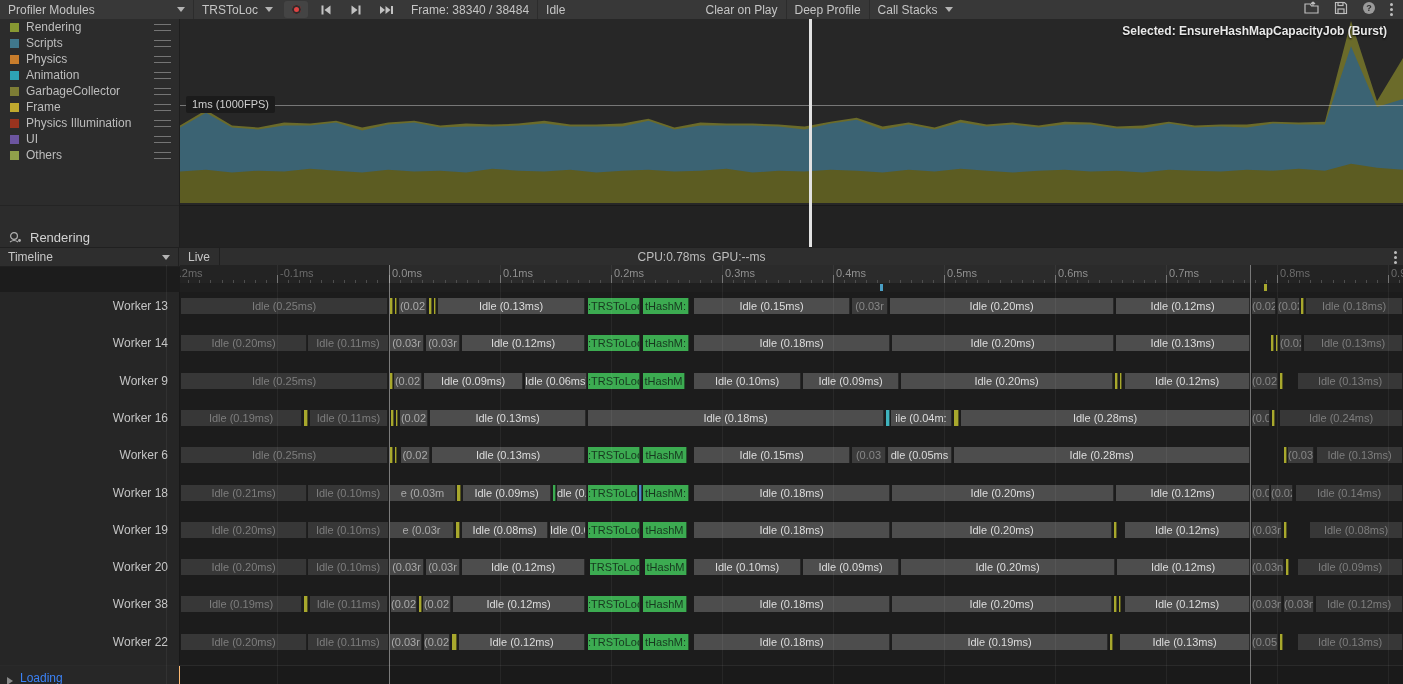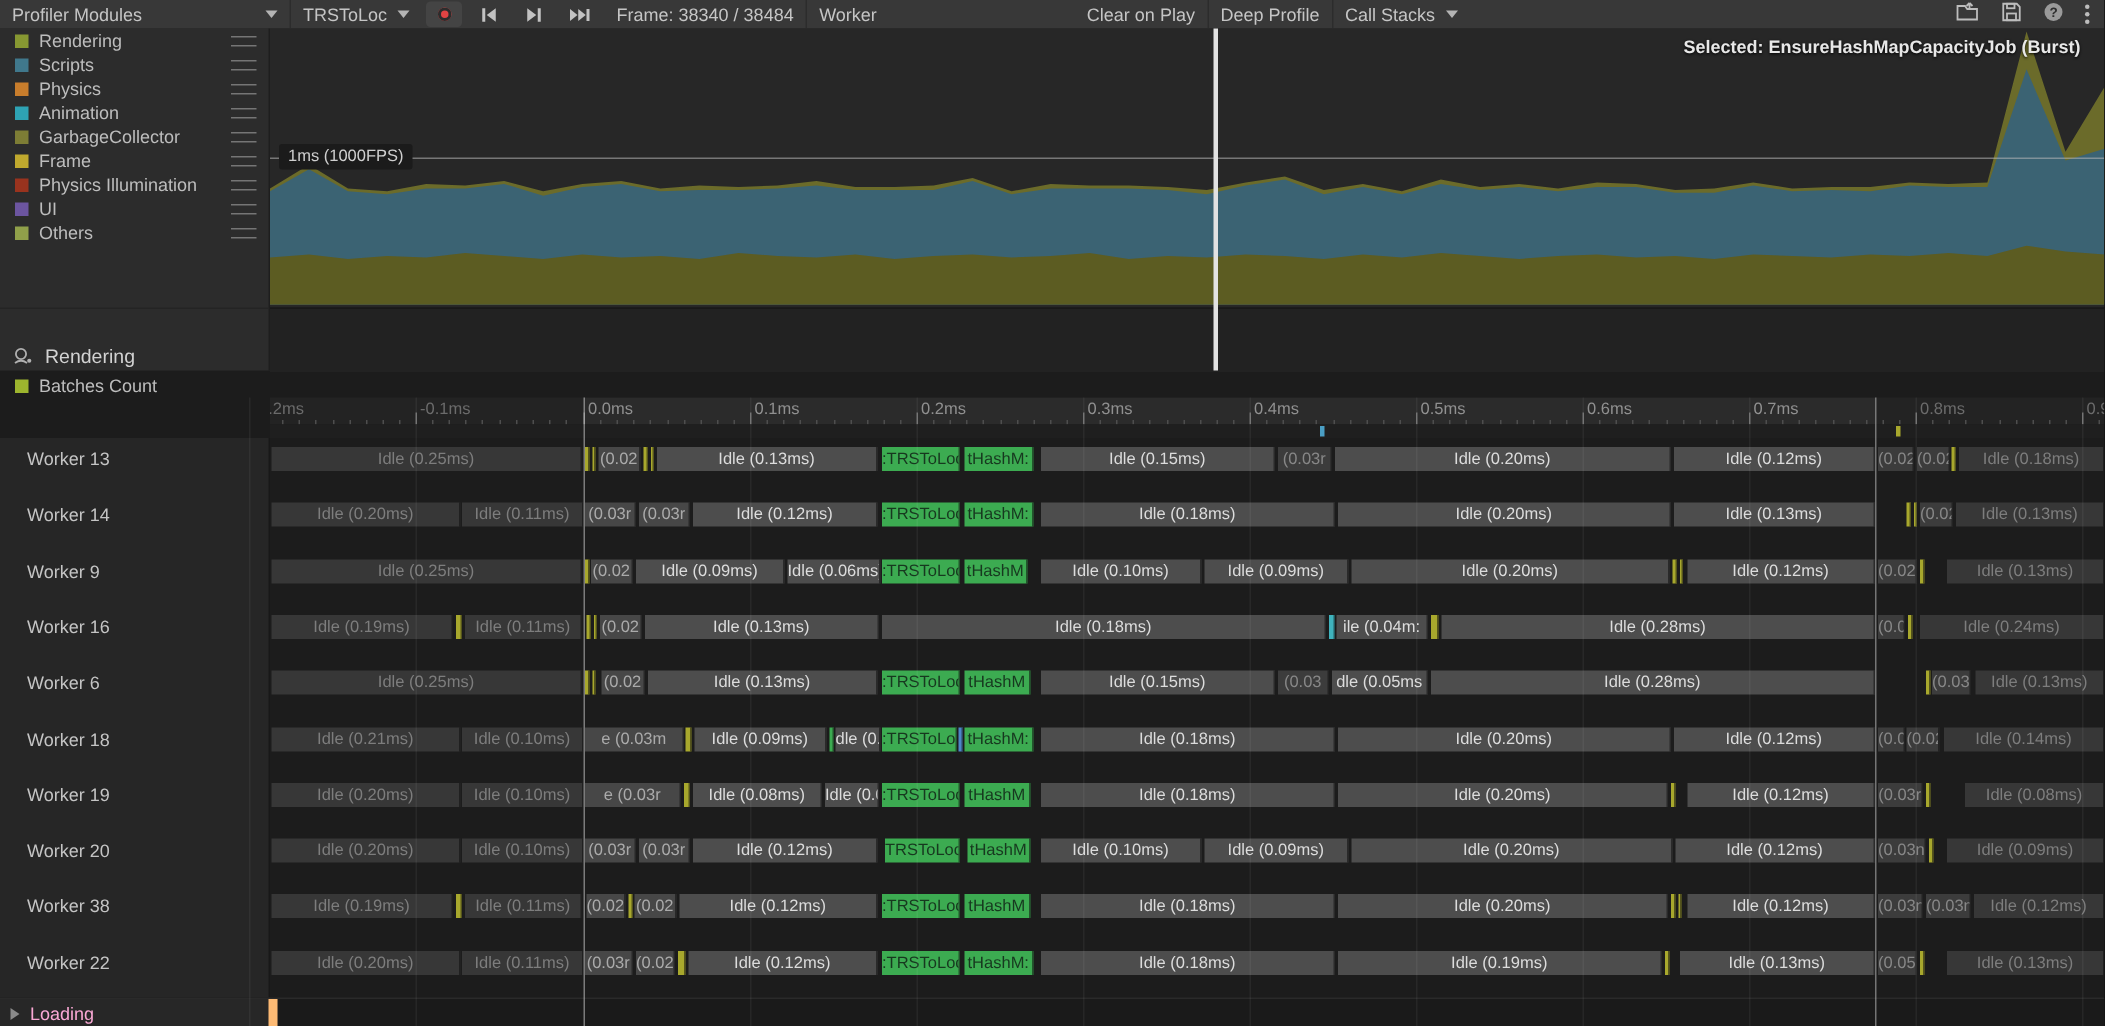--- a/index.html
+++ b/index.html
@@ -51,41 +51,41 @@
   #ruler{position:absolute;left:180px;top:265px;width:1223px;height:18px;background:#232323;overflow:hidden;}
   #ruler .frame-bg{position:absolute;top:0;height:18px;background:#2b2b2b;}
   .rt-label{position:absolute;top:2px;font-size:11px;color:#909090;white-space:nowrap;}
   .rt-label.dim{color:#6b6b6b;}
   .rt-major{position:absolute;bottom:0;width:1px;height:8px;background:#6d6d6d;}
   .rt-minor{position:absolute;bottom:0;width:1px;height:3px;background:#4e4e4e;}
   #markers{position:absolute;left:180px;top:283px;width:1223px;height:9px;background:#1f1f1f;overflow:hidden;}
   .mk{position:absolute;top:1px;width:3px;height:7px;}
   
   #rows{position:absolute;left:0;top:292px;width:1403px;height:373px;background:#1c1c1c;}
-  #row-labels{position:absolute;left:0;top:0;width:179px;height:373px;background:#262626;border-right:1px solid #181818;}
+  #row-labels{position:absolute;left:0;top:0;width:179px;height:373px;background:#262626;border-right:1px solid #181818;text-align:right;}
   .w-label{position:absolute;left:18px;width:150px;font-size:12px;color:#c4c4c4;}
   #tracks{position:absolute;left:180px;top:0;width:1223px;height:373px;overflow:hidden;}
   .blk{position:absolute;height:16px;box-sizing:border-box;font-size:11px;line-height:16px;
        text-align:center;white-space:nowrap;overflow:hidden;border-right:1px solid rgba(15,15,15,.55);}
   .blk.i {background:#4d4d4d;color:#dcdcdc;}
   .blk.d {background:#373737;color:#7d7d7d;}
   .blk.s {background:#474747;color:#aaaaaa;}
   .blk.sd{background:#3c3c3c;color:#878787;}
   .blk.g {background:#3cab51;color:#17381f;}
   .blk.y {background:#a8a82d;}
   .blk.t {background:#3fb3bd;}
   .blk.gt{background:#3cab51;}
   .blk.b {background:#4d86c8;}
   
   .vgrid{position:absolute;width:1px;background:rgba(255,255,255,.055);pointer-events:none;}
   .vbound{position:absolute;width:1px;background:rgba(205,205,205,.5);pointer-events:none;}
   
   #loading-row{position:absolute;left:0;top:665px;width:1403px;height:19px;background:#1a1a1a;border-top:1px solid #2a2a2a;}
   #loading-label{position:absolute;left:0;top:0;width:179px;height:19px;background:#272727;display:flex;
-                 align-items:center;color:#f9a8d4;font-size:12px;border-right:6px solid #fdba74;}
+                 align-items:flex-end;color:#3b82f6;font-size:12px;border-right:1px solid #fdba74;}
   #loading-label .tri{width:0;height:0;border-top:4px solid transparent;border-bottom:4px solid transparent;
                       border-left:6px solid #8a8a8a;margin:0 7px 0 7px;}
   svg{overflow:visible;}
 </style>
 </head>
 <body>
 
 <div id="app">
 
   <div id="toolbar">
@@ -115,21 +115,21 @@
     </div>
     <div class="tb-item tb-btn">
       <svg width="16" height="14" viewBox="0 0 16 14">
         <polygon points="1,3 1,11 6,7" fill="#c2c2c2"></polygon>
           <polygon points="6.5,3 6.5,11 11.5,7" fill="#c2c2c2"></polygon>
           <rect x="12" y="3" width="2" height="8" fill="#c2c2c2"></rect>
         </svg>
     </div>
     <div class="tb-item">Frame: 38340 / 38484</div>
     <div class="tb-sep"></div>
-    <div class="tb-item">Worker</div>
+    <div class="tb-item">Idle</div>
     <div class="tb-item" style="margin-left:124px;">Clear on Play</div>
     <div class="tb-sep"></div>
     <div class="tb-item">Deep Profile</div>
     <div class="tb-sep"></div>
     <div class="tb-item">
       <span>Call Stacks</span>
       <span class="chev"></span>
     </div>
     <div class="tb-right">
       <span>
@@ -233,20 +233,37 @@
         <path d="M0,184 L0.0,152.6 L26.0,150.7 L52.0,153.6 L78.1,151.7 L104.1,152.6 L130.1,149.7 L156.1,151.7 L182.1,153.6 L208.2,150.7 L234.2,152.6 L260.2,151.7 L286.2,153.6 L312.3,149.7 L338.3,151.7 L364.3,152.6 L390.3,150.7 L416.3,153.6 L442.4,151.7 L468.4,150.7 L494.4,152.6 L520.4,151.7 L546.4,149.7 L572.5,153.6 L598.5,151.7 L624.5,152.6 L650.5,150.7 L676.6,151.7 L702.6,153.6 L728.6,150.7 L754.6,152.6 L780.6,149.7 L806.7,151.7 L832.7,153.6 L858.7,151.7 L884.7,150.7 L910.7,152.6 L936.8,151.7 L962.8,153.6 L988.8,150.7 L1014.8,151.7 L1040.9,152.6 L1066.9,150.7 L1092.9,151.7 L1118.9,149.7 L1144.9,151.7 L1171.0,144.8 L1197.0,148.7 L1223.0,150.7 L1223,184 Z" fill="#5c5c22"></path>
       </svg>
     <div id="grid-1ms"></div>
     <div id="fps-badge">1ms (1000FPS)</div>
     <div id="selected-label">Selected: EnsureHashMapCapacityJob (Burst)</div>
     
   </div>
   <div id="render-strip"></div>
   <div id="frame-line"></div>
 
+  <div id="tl-bar">
+    <div id="tl-left">
+      <span>Timeline</span>
+      <span class="chev"></span>
+    </div>
+    <div id="live-btn">Live</div>
+    <div id="tl-stats">
+      <span>CPU:0.78ms</span>&nbsp;&nbsp;<span>GPU:--ms</span>
+    </div>
+    <div id="tl-kebab">
+        <span class="kebab">
+          <i></i>
+          <i></i>
+          <i></i>
+        </span>
+      </div>
+  </div>
 
   <div id="ruler">
       <div class="frame-bg" style="left: 209px; width: 861px;"></div>
       <div class="rt-label dim" style="left: -11px;">-0.2ms</div>
       <div class="rt-minor" style="left: 8.2px;"></div>
       <div class="rt-minor" style="left: 19.3px;"></div>
       <div class="rt-minor" style="left: 30.4px;"></div>
       <div class="rt-minor" style="left: 41.5px;"></div>
       <div class="rt-minor" style="left: 52.6px;"></div>
       <div class="rt-minor" style="left: 63.7px;"></div>

